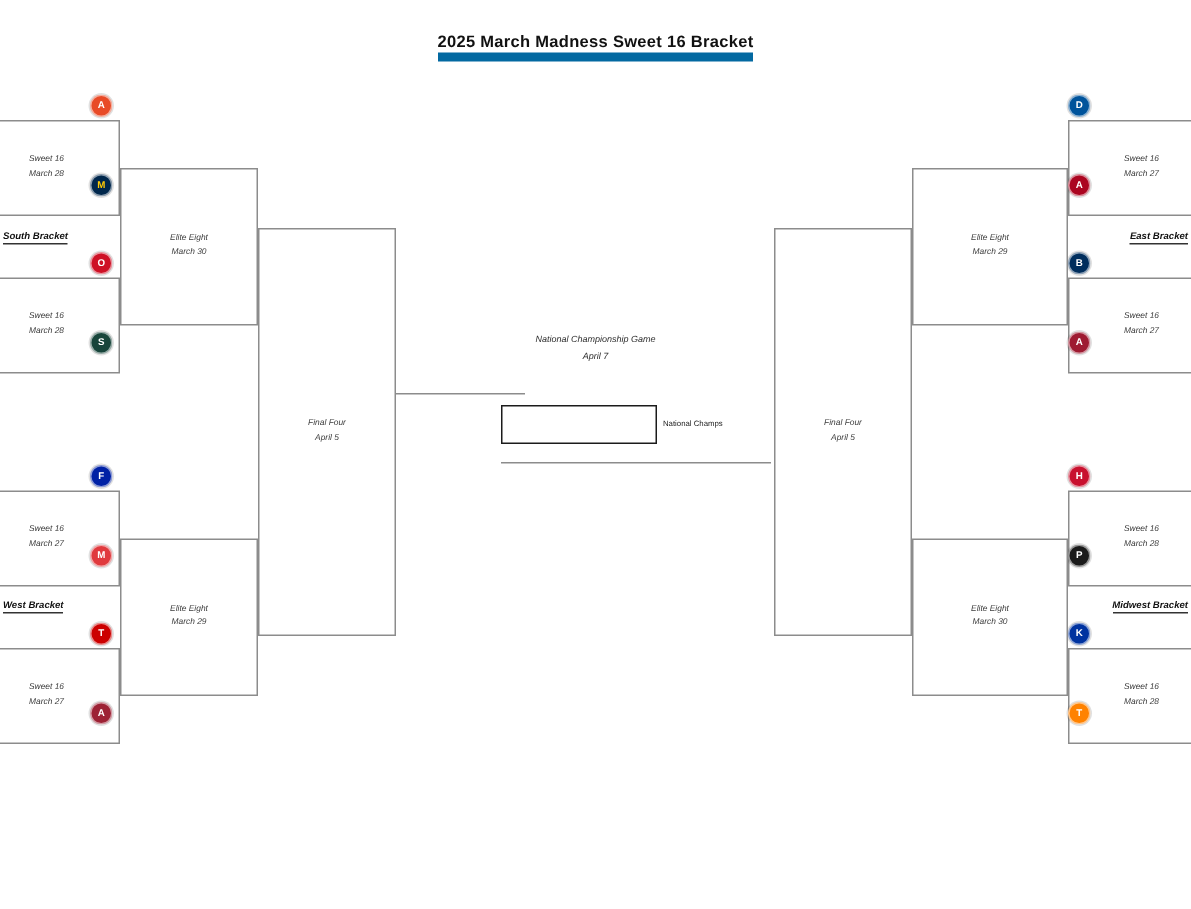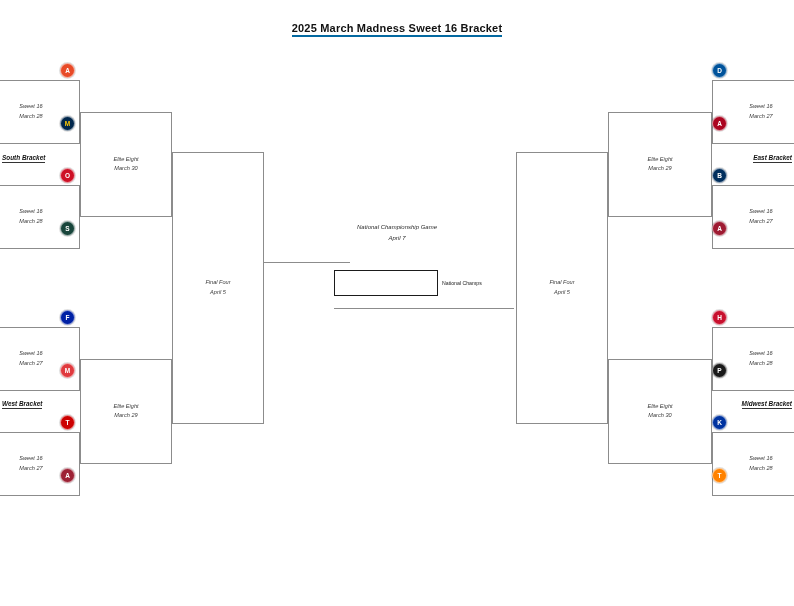--- a/index.html
+++ b/index.html
@@ -15,21 +15,21 @@
 
   .title{
     position:absolute;
     left:0;right:0;top:22px;
     text-align:center;
     font-size:11px;
     font-weight:bold;
     color:#111;
     letter-spacing:.2px;
   }
-  .title span{border-bottom:2px solid #0369a1;padding-bottom:1px;}
+  .title span{border-bottom:6px solid #0369a1;padding-bottom:1px;}
 
   
   .box{
     position:absolute;
     border:1px solid #8c8c8c;
     background:#ffffff;
     box-sizing:border-box;
   }
   .box .round{
     position:absolute;

